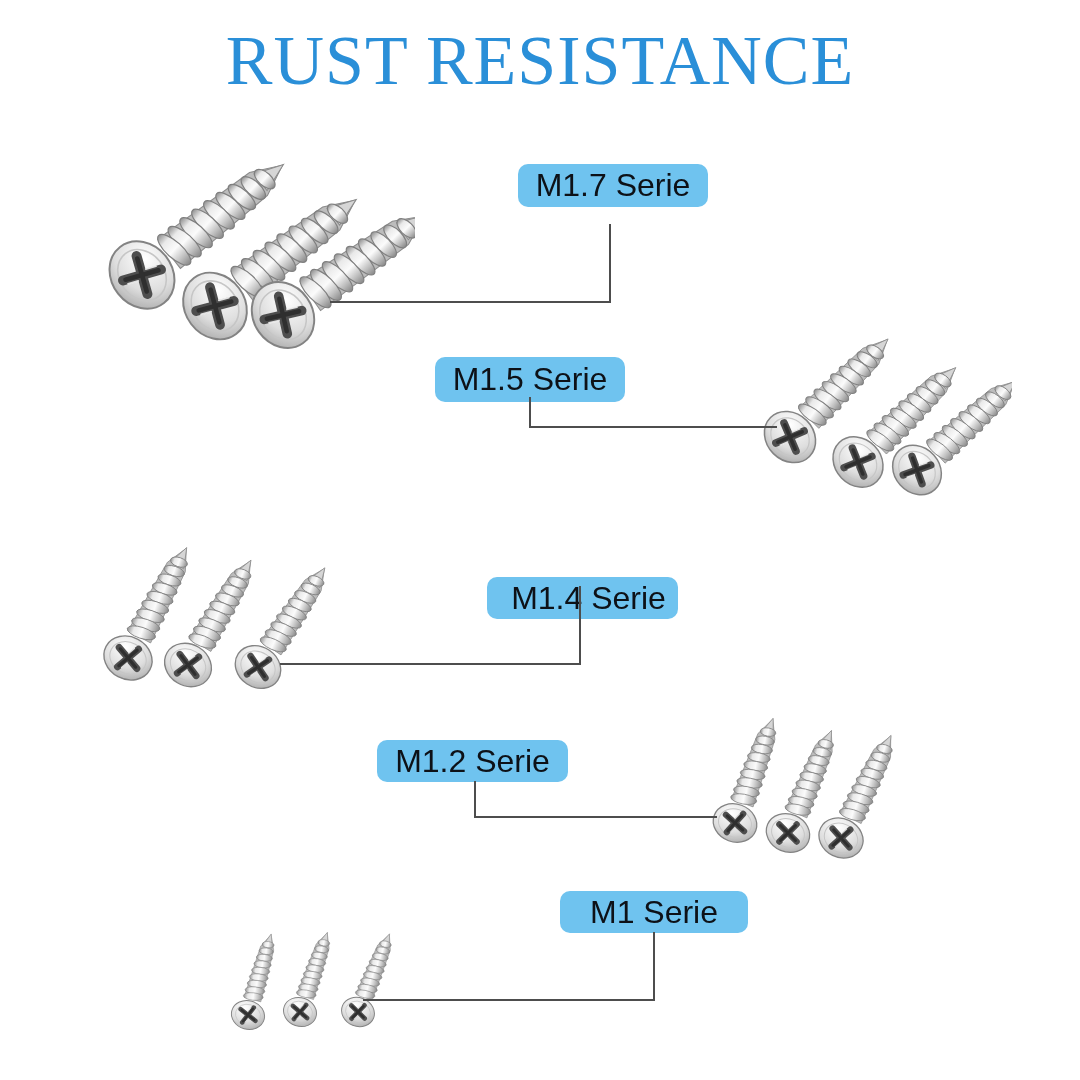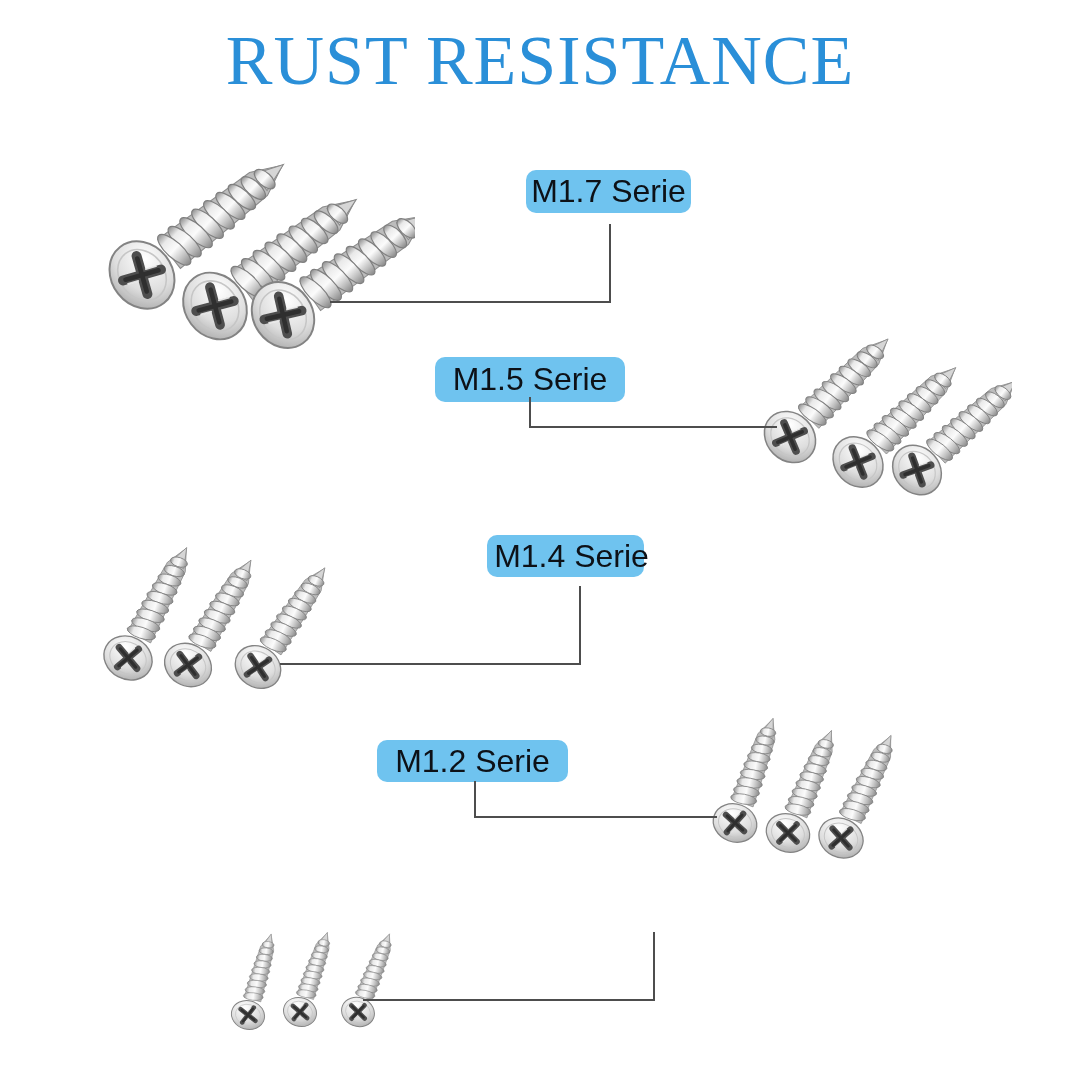--- a/index.html
+++ b/index.html
@@ -20,23 +20,23 @@
     border-radius:10px;text-align:center;
     font-size:32px;font-weight:400;
     display:flex;align-items:center;justify-content:center;
     white-space:nowrap;
   }
   .leader{position:absolute;background:var(--leader-line-color,#4d4d4d);}
   .leader.v{width:2px;}
   .leader.h{height:2px;}
   .screws{position:absolute;}
   
-  #lbl-m17{left:518px;top:170px;width:165px;height:43px;margin-left:8px;}
+  #lbl-m17{left:518px;top:164px;width:190px;height:43px;}
   #lbl-m15{left:435px;top:357px;width:190px;height:45px;}
-  #lbl-m14{left:487px;top:535px;width:157px;height:42px;padding-left:12px;}
+  #lbl-m14{left:487px;top:577px;width:191px;height:42px;padding-left:12px;}
   #lbl-m12{left:377px;top:740px;width:191px;height:42px;text-align:right;}
   #lbl-m1 {left:560px;top:891px;width:188px;height:42px;}
   
   #ln-m17-v{left:609px;top:224px;height:79px;}
   #ln-m17-h{left:330px;top:301px;width:281px;}
   #ln-m15-v{left:529px;top:397px;height:31px;}
   #ln-m15-h{left:529px;top:426px;width:248px;}
   #ln-m14-v{left:579px;top:586px;height:79px;}
   #ln-m14-h{left:280px;top:663px;width:301px;}
   #ln-m12-v{left:474px;top:781px;height:37px;}
@@ -139,16 +139,17 @@
   </svg>
   <div class="callout-label" id="lbl-m12">M1.2 Serie</div>
   <div class="leader v" id="ln-m12-v"></div>
   <div class="leader h" id="ln-m12-h"></div>
 
   <svg class="screws" id="g-m1" width="200" height="160" viewBox="0 0 200 160">
     <use href="#screw" xlink:href="#screw" transform="translate(33,110) rotate(16) scale(0.62) translate(-32,-138)"></use>
     <use href="#screw" xlink:href="#screw" transform="translate(85,107) rotate(19) scale(0.62) translate(-32,-138)"></use>
     <use href="#screw" xlink:href="#screw" transform="translate(143,107) rotate(22) scale(0.62) translate(-32,-138)"></use>
   </svg>
+  <div class="callout-label" id="lbl-m1">M1 Serie</div>
   <div class="leader v" id="ln-m1-v"></div>
   <div class="leader h" id="ln-m1-h"></div>
 
 </div>
 
 </body></html>

